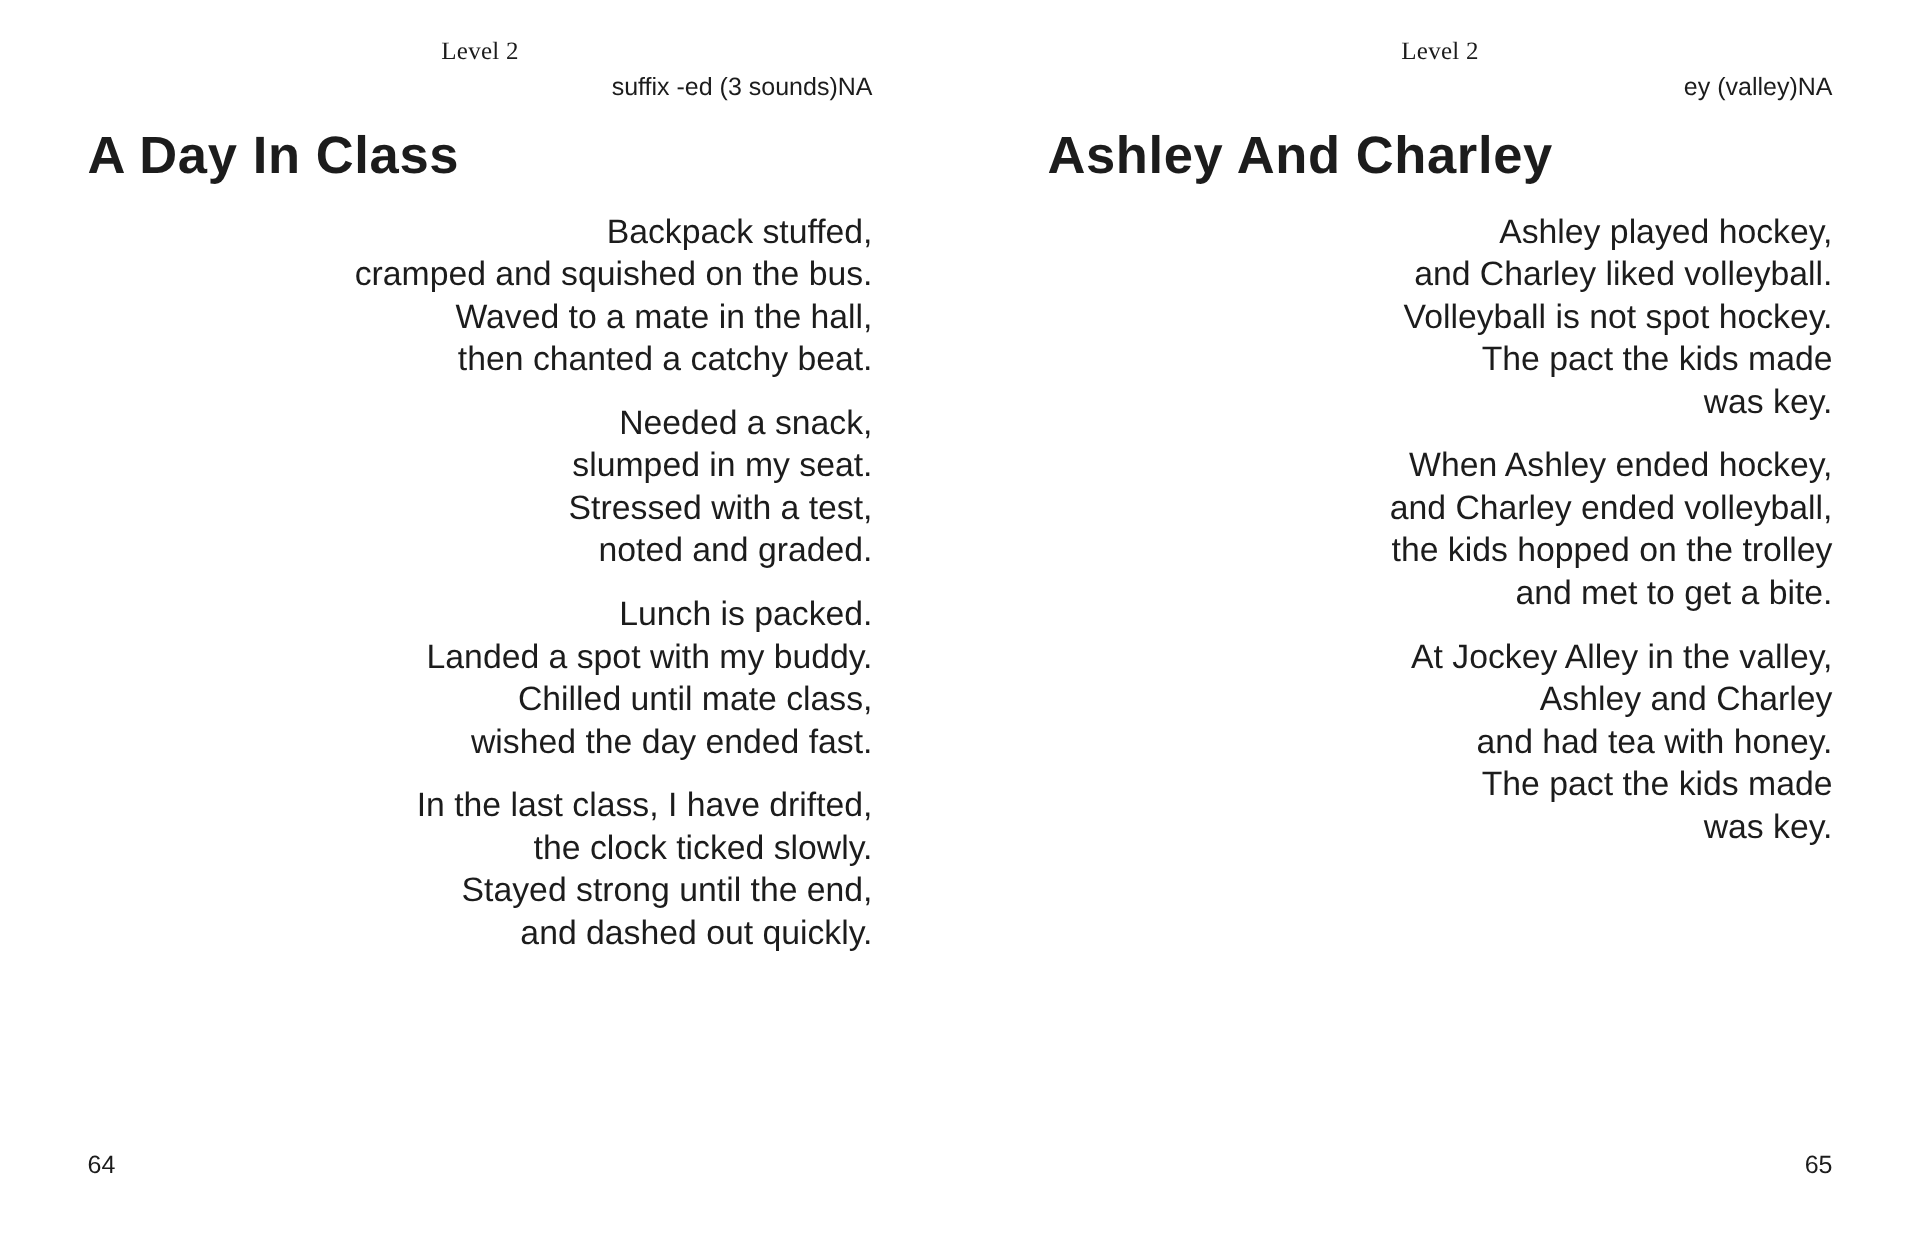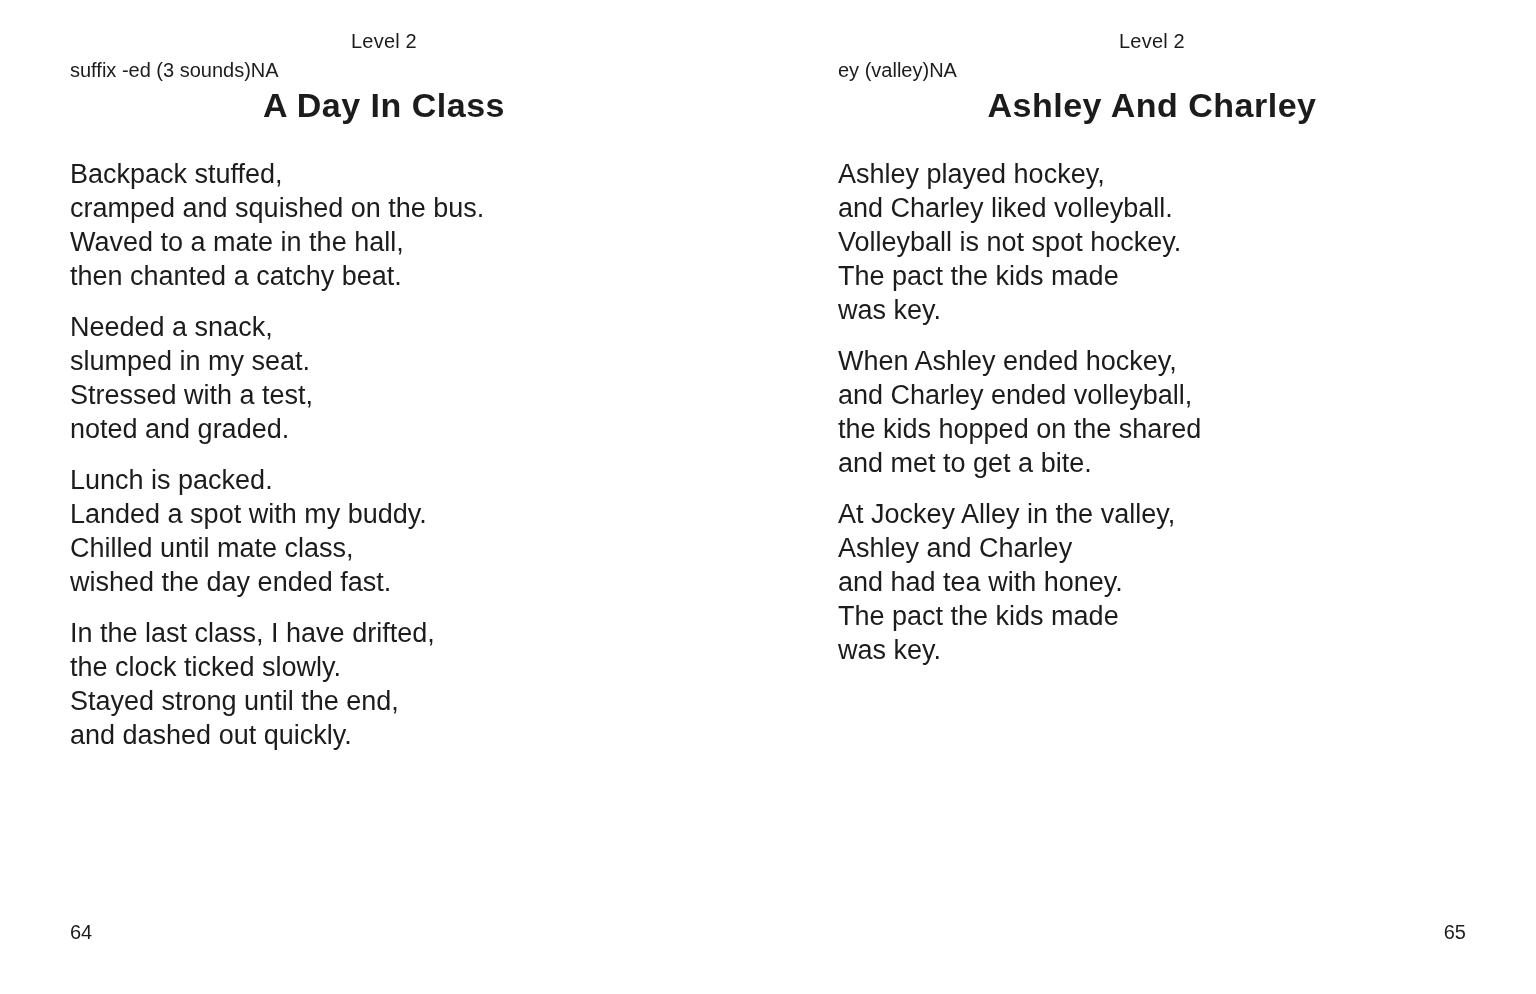--- a/index.html
+++ b/index.html
@@ -19,38 +19,39 @@
   .page {
     position: relative;
     width: 768px;
     height: 994px;
     padding: 30px 70px 0 70px;
   }
   .level {
     text-align: center;
     font-size: 20px;
     letter-spacing: 0.2px;
+    font-family: Liberation Serif, serif;
   }
   .skill-row {
     display: flex;
-    justify-content: flex-start;
+    justify-content: flex-end;
     align-items: baseline;
     margin-top: 6px;
     font-size: 20px;
   }
   .title {
-    text-align: center;
-    font-size: 34px;
+    text-align: left;
+    font-size: 42px;
     font-weight: 700;
     letter-spacing: 0.5px;
-    margin-top: 4px;
+    margin-top: 18px;
   }
   .poem {
-    margin-top: 32px;
-    text-align: left;
+    margin-top: 20px;
+    text-align: right;
     font-size: 27px;
     line-height: 34px;
   }
   .stanza { margin-bottom: 17px; }
   .page-number {
     position: absolute;
     bottom: 50px;
     font-size: 20px;
   }
   .page-number.pn-left  { left: 70px; margin-top: 32px; }
@@ -111,21 +112,21 @@
       <div class="stanza">
         <div>Ashley played hockey,</div>
         <div>and Charley liked volleyball.</div>
         <div>Volleyball is not spot hockey.</div>
         <div>The pact the kids made</div>
         <div>was key.</div>
       </div>
       <div class="stanza">
         <div>When Ashley ended hockey,</div>
         <div>and Charley ended volleyball,</div>
-        <div>the kids hopped on the shared</div>
+        <div>the kids hopped on the trolley</div>
         <div>and met to get a bite.</div>
       </div>
       <div class="stanza">
         <div>At Jockey Alley in the valley,</div>
         <div>Ashley and Charley</div>
         <div>and had tea with honey.</div>
         <div>The pact the kids made</div>
         <div>was key.</div>
       </div>
     </div>

